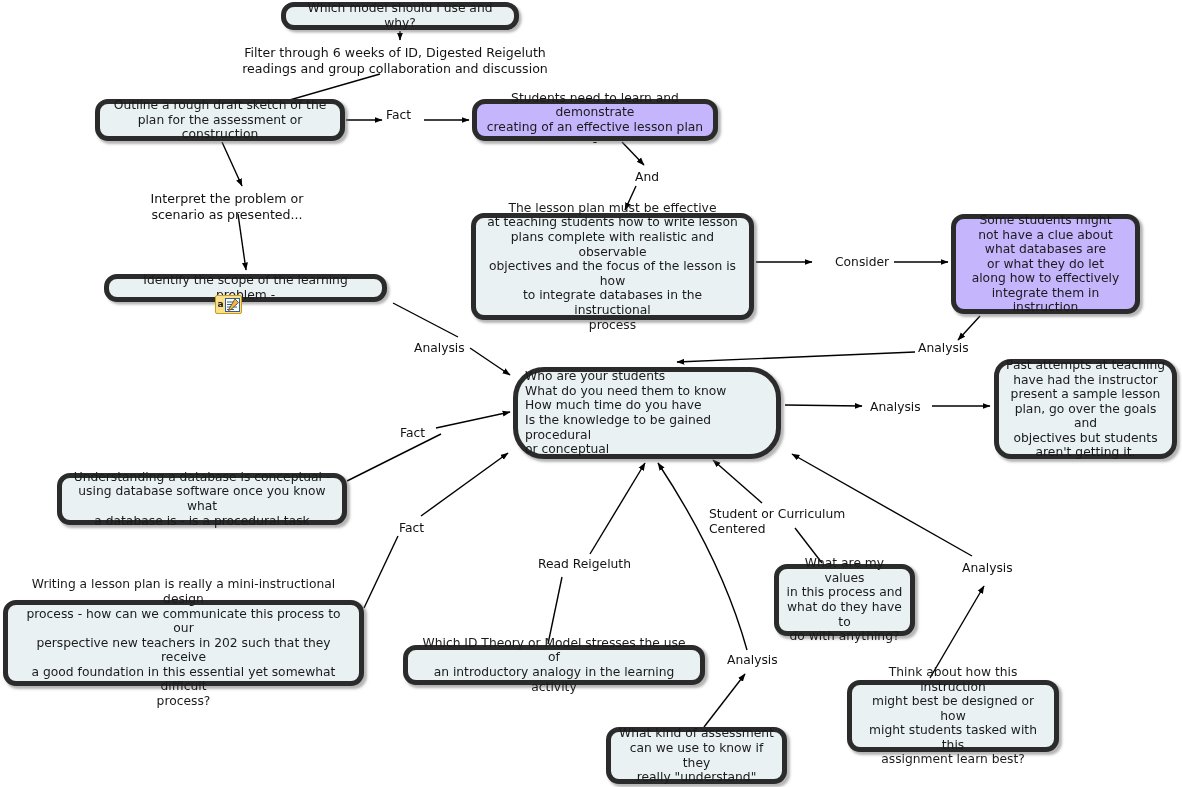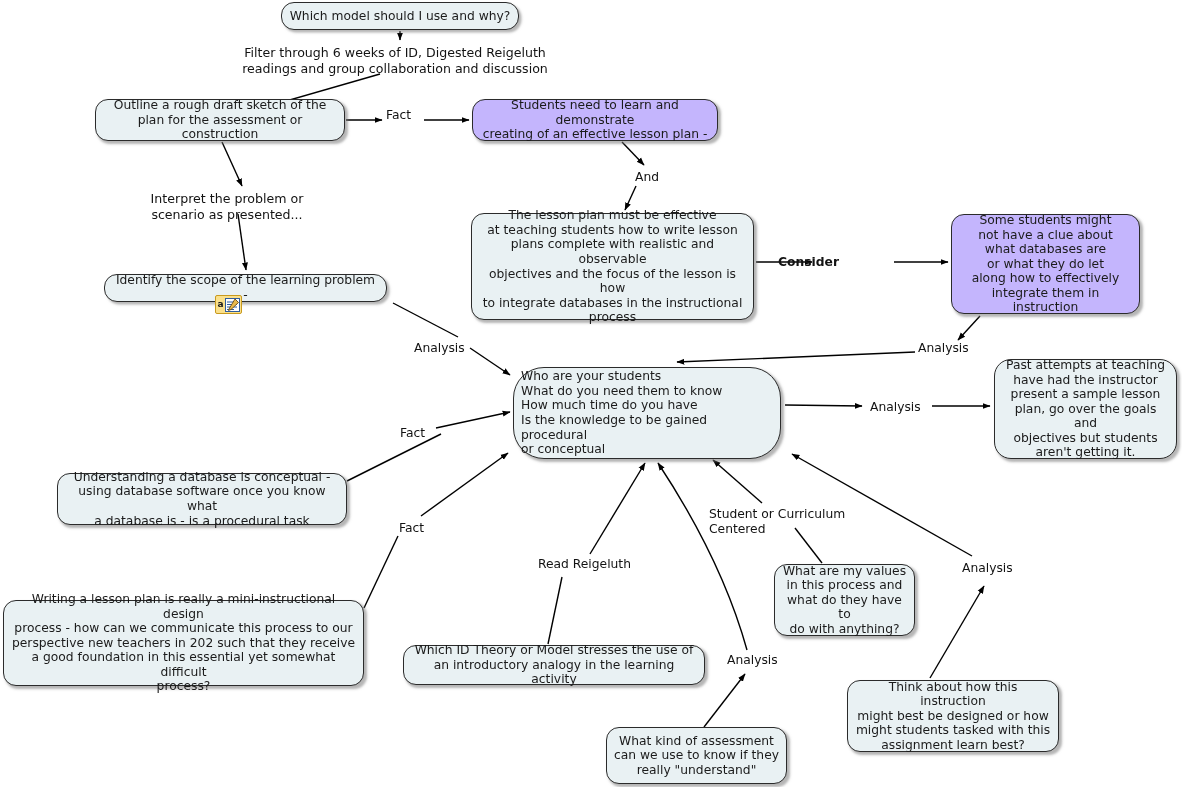--- a/index.html
+++ b/index.html
@@ -22,21 +22,21 @@
     left: 0;
     top: 0;
     width: 1182px;
     height: 787px;
     pointer-events: none;
   }
   .node {
     position: absolute;
     box-sizing: border-box;
     background: #e9f1f3;
-    border: 1px solid #22c55e;
+    border: 5px solid #22c55e;
     border-radius: 13px;
     color: #1b1b1b;
     font-size: 12.3px;
     line-height: 14.6px;
     text-align: center;
     display: flex;
     align-items: center;
     justify-content: center;
     padding: 4px 7px;
     box-shadow: 2.5px 2.5px 2.5px rgba(120,120,120,0.55);
@@ -178,21 +178,21 @@
 can we use to know if they
 really "understand"</div>
       <div class="node" style="left: 847px; top: 680px; width: 212px; height: 72px; background: rgb(233, 241, 243); border-color: rgb(43, 43, 43); color: rgb(27, 27, 27);">Think about how this instruction
 might best be designed or how
 might students tasked with this
 assignment learn best?</div>
     </div>
   <div id="edge-label-group">
       <div class="edge-label" style="left: 386px; top: 108px; width: 34px;">Fact</div>
       <div class="edge-label" style="left: 635px; top: 170px; width: 34px;">And</div>
-      <div class="edge-label" style="left: 778px; top: 255px; width: 62px; font-weight: bold;">Consider</div>
+      <div class="edge-label" style="left: 835px; top: 255px; width: 62px;">Consider</div>
       <div class="edge-label" style="left: 414px; top: 341px; width: 58px;">Analysis</div>
       <div class="edge-label" style="left: 918px; top: 341px; width: 58px;">Analysis</div>
       <div class="edge-label" style="left: 870px; top: 400px; width: 58px;">Analysis</div>
       <div class="edge-label" style="left: 400px; top: 426px; width: 34px;">Fact</div>
       <div class="edge-label" style="left: 399px; top: 521px; width: 34px;">Fact</div>
       <div class="edge-label" style="left: 538px; top: 557px; width: 100px;">Read Reigeluth</div>
       <div class="edge-label" style="left: 709px; top: 507px; width: 140px;">Student or Curriculum
 Centered</div>
       <div class="edge-label" style="left: 727px; top: 653px; width: 58px;">Analysis</div>
       <div class="edge-label" style="left: 962px; top: 561px; width: 58px;">Analysis</div>

